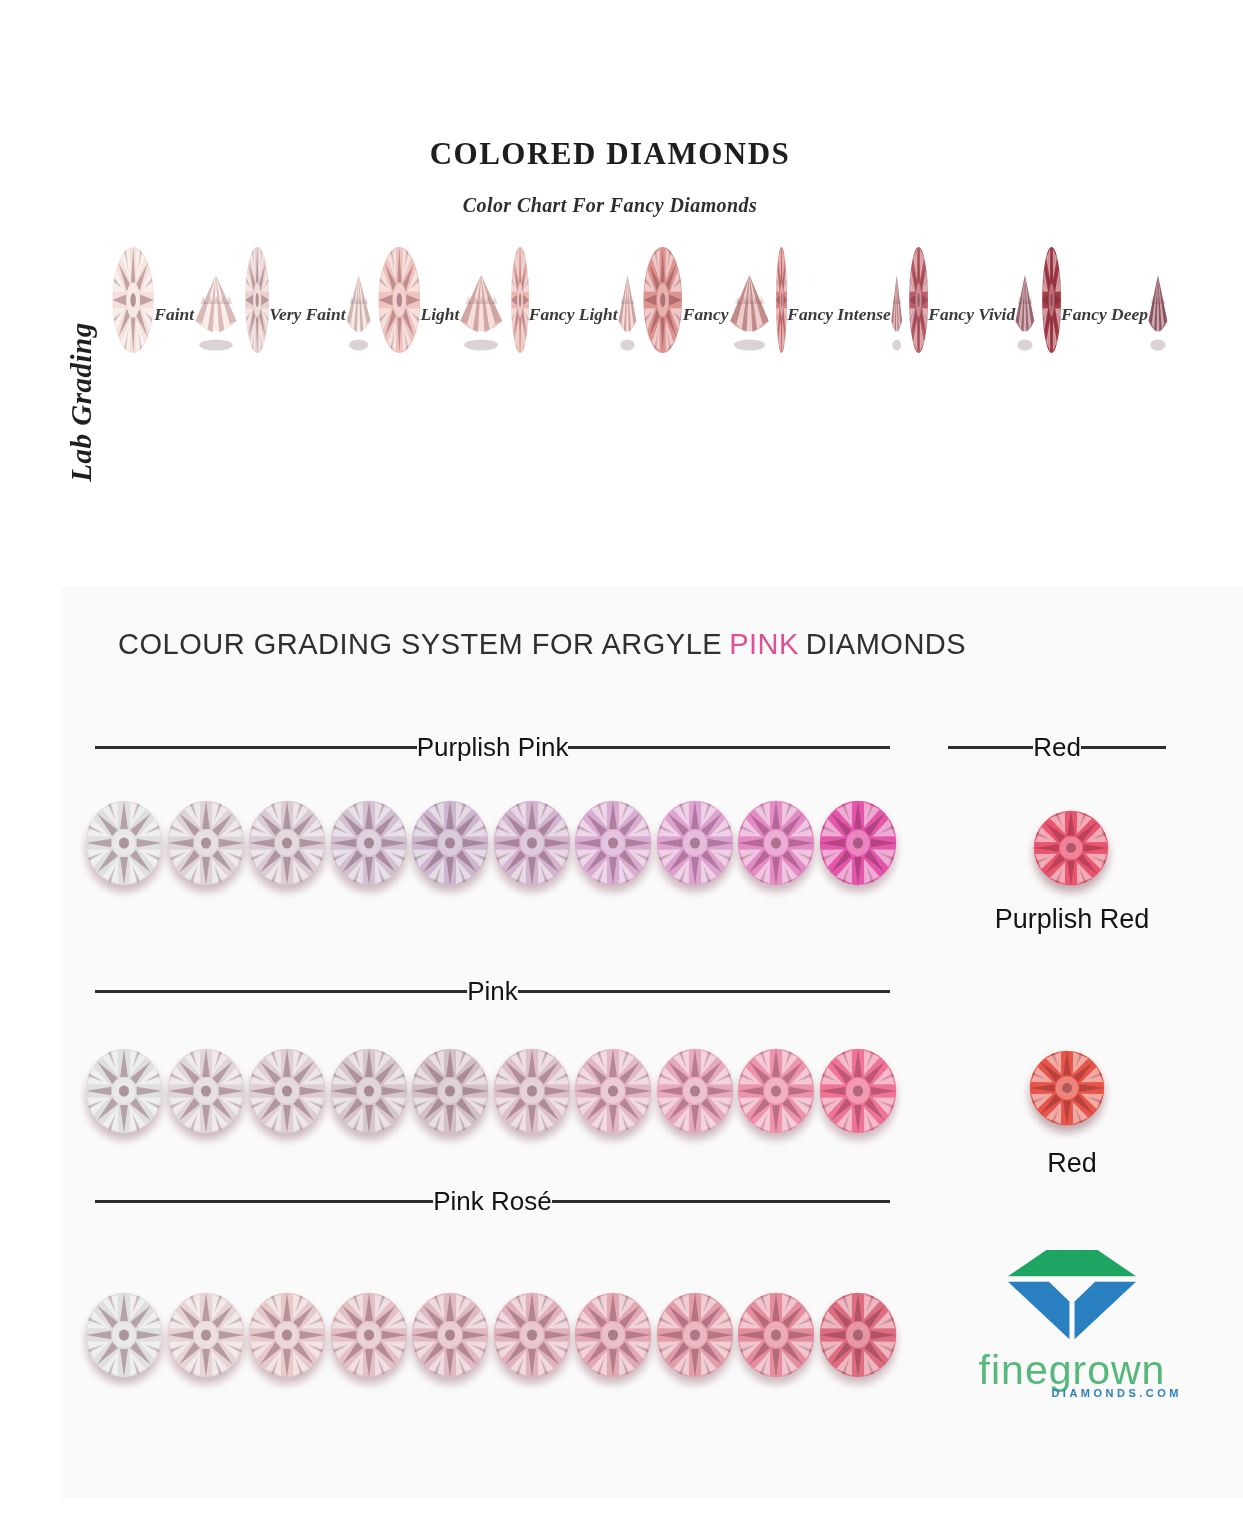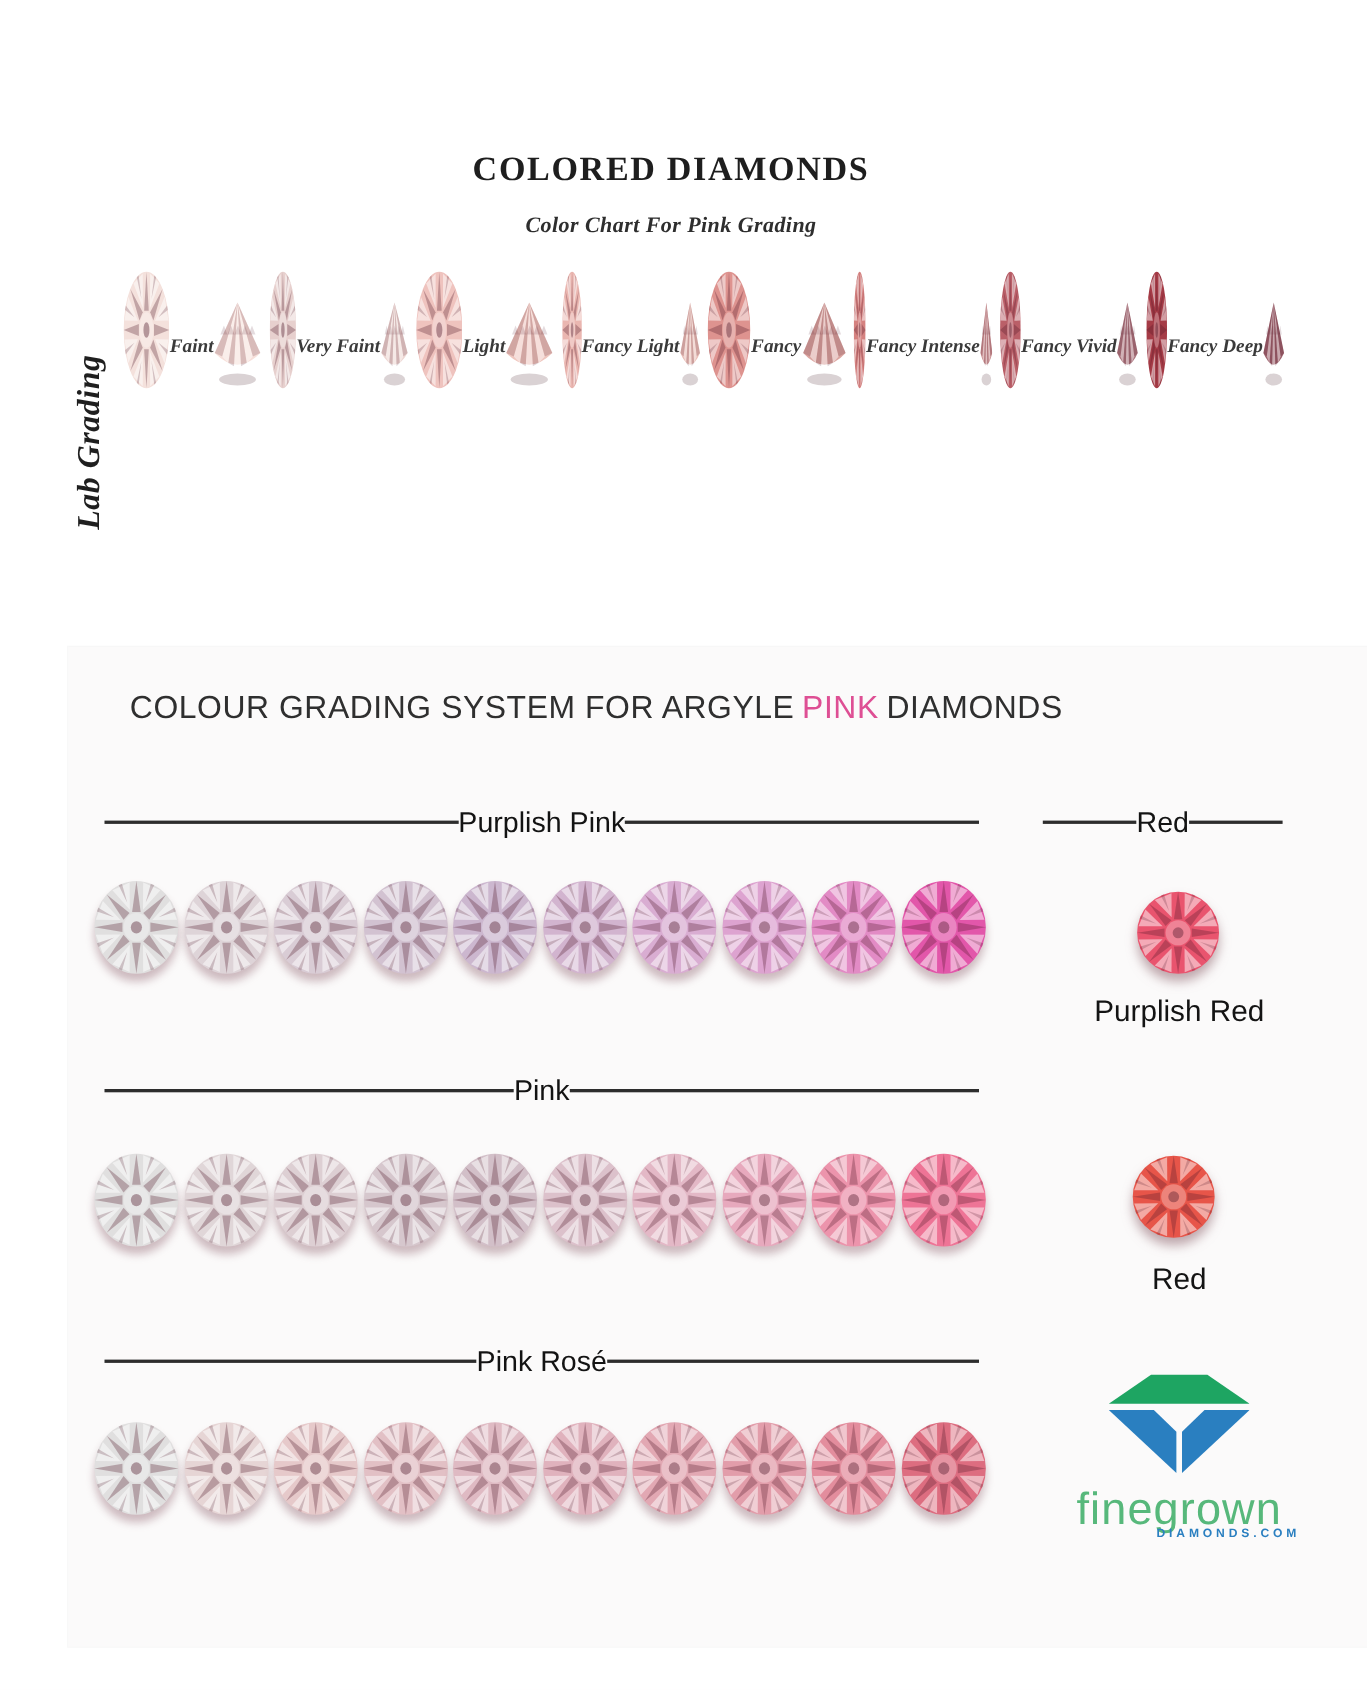--- a/index.html
+++ b/index.html
@@ -27,21 +27,21 @@
   .panel{position:absolute;left:62px;top:588px;width:1181px;height:909px;
       background:#fbfafa;box-shadow:0 0 0 1px rgba(0,0,0,.03);}
   .panel-heading{position:absolute;left:56px;top:40px;font-size:29px;color:#2f2f2f;
       letter-spacing:.5px;white-space:nowrap;}
   .panel-heading .accent{margin:0 7px;}
   .group-title{position:absolute;display:flex;align-items:center;}
   .group-title .rule{flex:1;height:3px;background:#2d2d2d;}
   .group-title .txt{font-size:26px;color:#131313;white-space:nowrap;}
   .gt-0{left:33px;top:144px;width:795px;}
   .gt-1{left:33px;top:388px;width:795px;}
-  .gt-2{left:33px;top:634px;width:795px;}
+  .gt-2{left:33px;top:598px;width:795px;}
   .gt-red{left:886px;top:144px;width:218px;}
   .gem-row{position:absolute;left:23px;width:812px;display:flex;
       justify-content:space-between;align-items:flex-start;}
   .gr-0{top:212px}.gr-1{top:460px}.gr-2{top:704px}
   .swatch{width:78px;height:86px;filter:drop-shadow(0 7px 4px rgba(148,106,118,.45));}
   .red-slot{position:absolute;width:76px;height:76px;}
   .rs-0{left:971px;top:222px}.rs-1{left:967px;top:462px}
   .red-gem{width:76px;height:76px;filter:drop-shadow(0 7px 5px rgba(130,84,94,.5));}
   .red-label{position:absolute;left:880px;width:260px;text-align:center;
       font-size:27px;color:#141414;}
@@ -52,21 +52,21 @@
   .logo-domain{text-align:right;padding-right:22px;font-size:11px;font-weight:700;
       letter-spacing:3.5px;color:#2a7fc0;margin-top:-4px;}
 </style>
 </head>
 <body>
 
 <div class="page">
 
   <div class="side-label">Lab Grading</div>
   <div class="main-title">COLORED DIAMONDS</div>
-  <div class="sub-title">Color Chart For Pink Grading</div>
+  <div class="sub-title">Color Chart For Fancy Diamonds</div>
   <div id="grade-columns">
       <div class="grade-col">
         <svg class="grade-top" viewBox="0 0 100 100" preserveAspectRatio="none">
           <circle cx="50" cy="50" r="49" fill="#f4e1dc"></circle>
           <g fill="#ffffff" opacity="0.5">
             <polygon points="57.9,2.7 77.9,10.9 57.7,31.5"></polygon>
             <polygon points="89.1,22.1 97.3,42.1 68.5,42.3"></polygon>
             <polygon points="97.3,57.9 89.1,77.9 68.5,57.7"></polygon>
             <polygon points="77.9,89.1 57.9,97.3 57.7,68.5"></polygon>
             <polygon points="42.1,97.3 22.1,89.1 42.3,68.5"></polygon>

